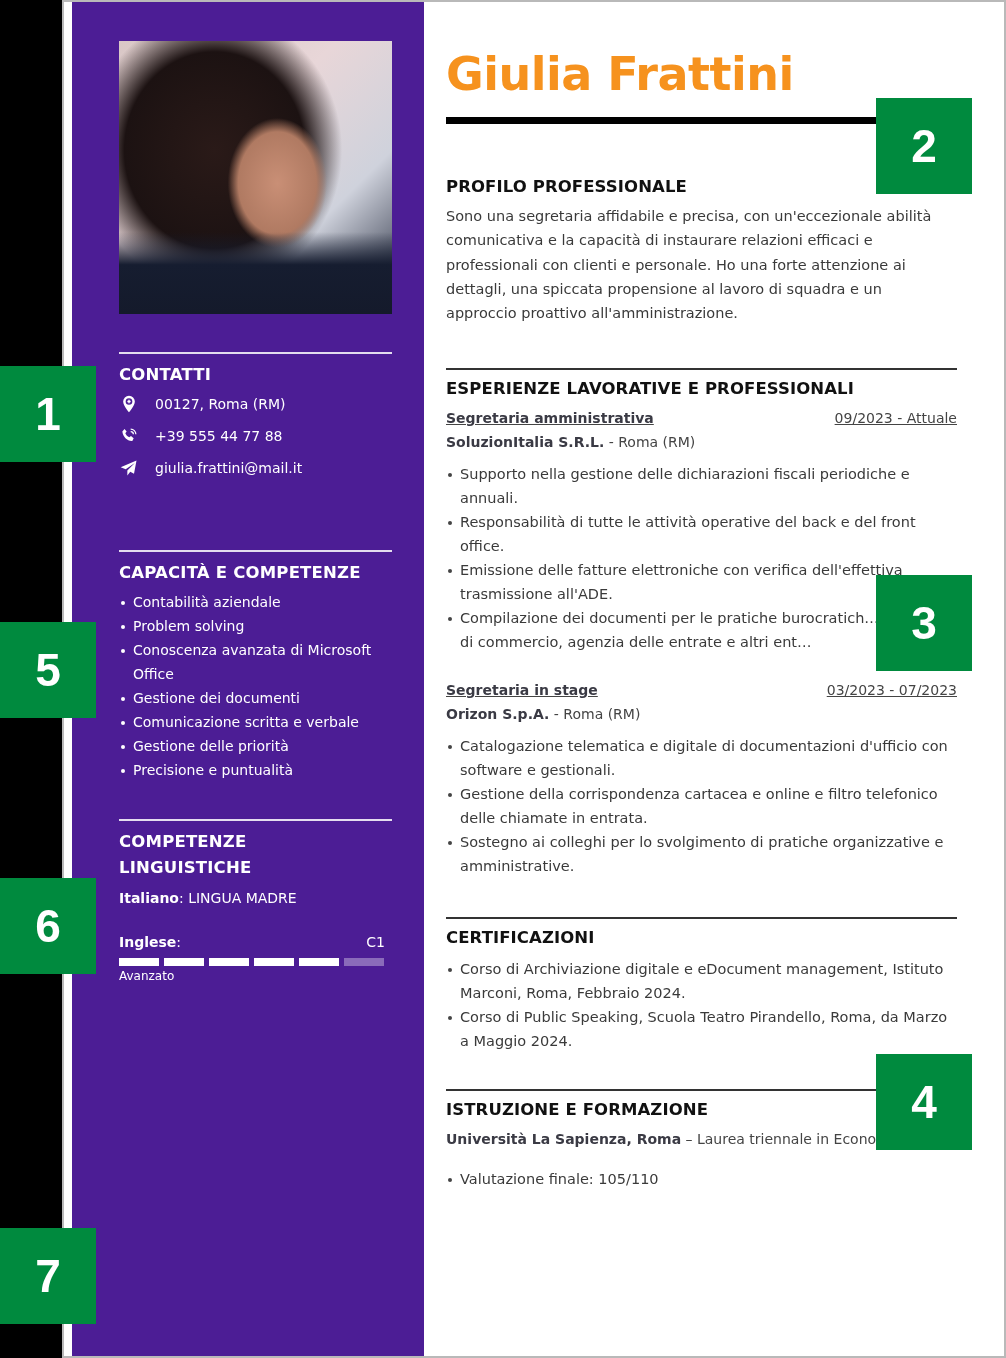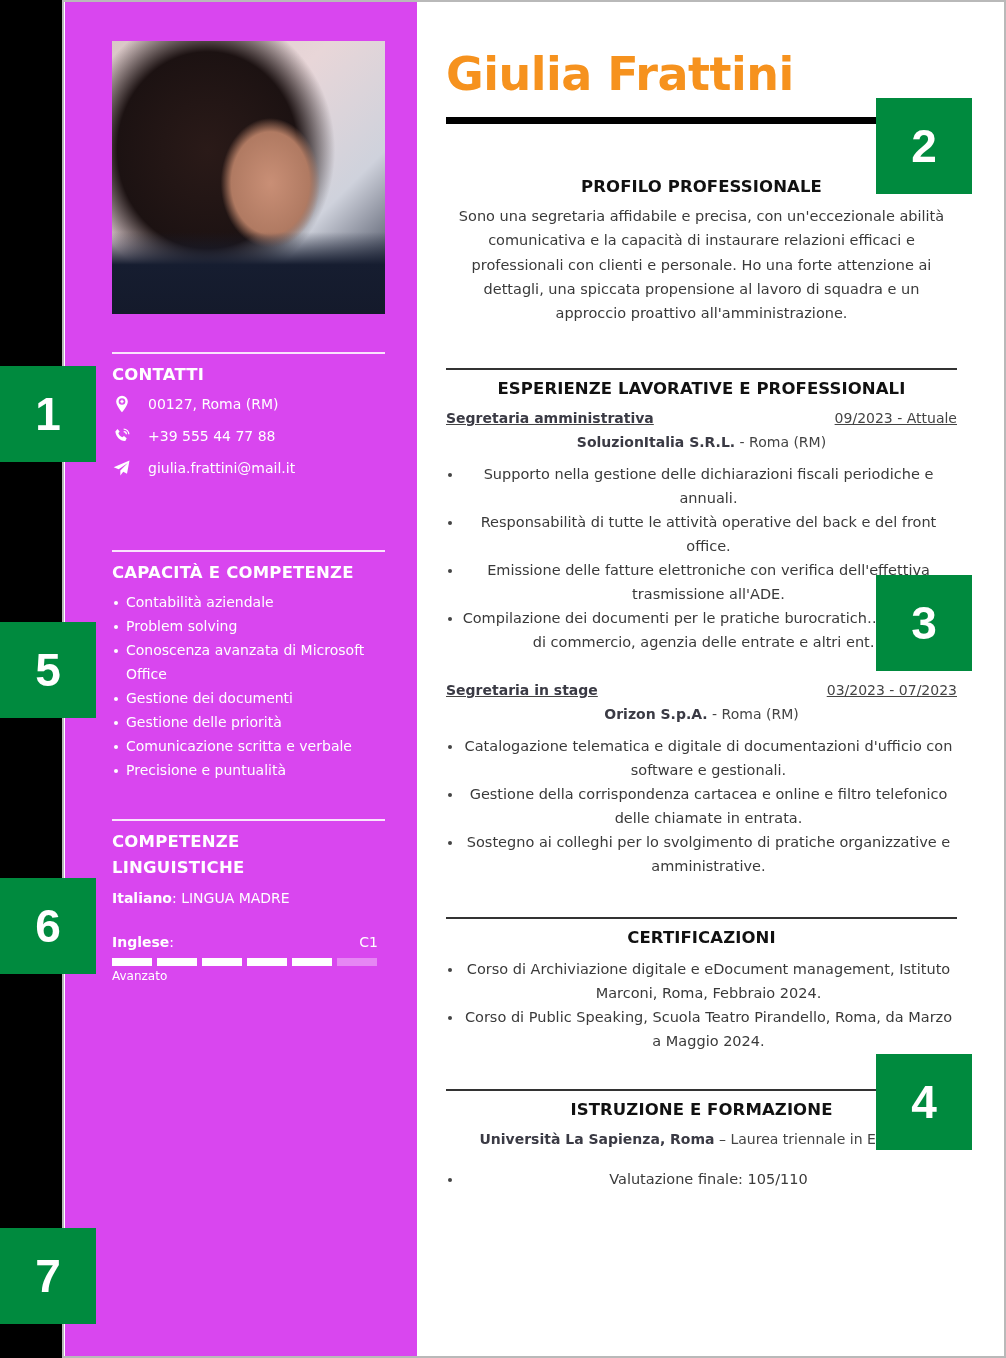--- a/index.html
+++ b/index.html
@@ -5,22 +5,22 @@
   * { box-sizing: border-box; margin: 0; padding: 0; }
   html, body { width: 1006px; height: 1358px; overflow: hidden; background: #000; }
   body { position: relative; font-family: "DejaVu Sans", sans-serif; }
 
   .page {
     position: absolute; left: 62px; top: 0; width: 944px; height: 1358px;
     background: #fff;
     border: 2px solid #b9b9b9;
   }
   .sidebar {
-    position: absolute; left: 1px; top: 0; width: 352px; height: 100%;
-    background: #d946ef;
+    position: absolute; left: 8px; top: 0; width: 352px; height: 100%;
+    background: #4c1d95;
     color: #fff;
   }
   .photo {
     position: absolute; left: 47px; top: 39px; width: 273px; height: 273px;
     background:
       radial-gradient(ellipse 26% 34% at 58% 52%, #c98f76 0%, #b07a62 55%, rgba(0,0,0,0) 70%),
       radial-gradient(ellipse 55% 60% at 35% 40%, #2a1a18 0%, #1c1212 60%, rgba(0,0,0,0) 85%),
       linear-gradient(135deg, #d9c7c6 0%, #e8d6d8 40%, #cfd2dc 70%, #1e2538 100%);
     overflow: hidden;
   }
@@ -53,21 +53,21 @@
   .lang-bar span.off { background: rgba(255,255,255,0.35); }
   .lang-level { font-size: 12px; line-height: 20px; }
 
   .main { position: absolute; left: 382px; top: 0; width: 512px; color: #333; }
   .name {
     position: absolute; top: 42px; left: 0;
     font-family: "DejaVu Sans", sans-serif; font-weight: bold;
     font-size: 46px; color: #f6921e; letter-spacing: -0.5px; line-height: 60px;
   }
   .name-rule { position: absolute; top: 115px; left: 0; width: 430px; height: 7px; background: #000; }
-  .sec { position: absolute; left: 0; width: 511px; text-align: center; }
+  .sec { position: absolute; left: 0; width: 511px; }
   .sec-rule { height: 2px; background: #333; margin-bottom: 6px; }
   .sec-title {
     font-weight: bold; font-size: 16.5px; color: #111; line-height: 26px; text-transform: uppercase;
     letter-spacing: 0.1px;
   }
   .para { font-size: 14.5px; line-height: 24.3px; color: #3a3a3a; margin-top: 6px; }
   .job-head { display: flex; justify-content: space-between; font-size: 14px; line-height: 24px; color: #444; margin-top: 4px; text-decoration: underline; }
   .job-head b { font-weight: bold; color: #3a3a44; }
   .job-co { font-size: 14px; line-height: 24px; color: #444; }
   .job-co b { font-weight: bold; color: #3a3a44; }
@@ -128,22 +128,22 @@
     </div>
 
     <div class="side-section" style="top:548px;">
       <div class="side-rule"></div>
       <div class="side-title">CAPACITÀ E COMPETENZE</div>
       <ul class="skill-list">
         <li>Contabilità aziendale</li>
         <li>Problem solving</li>
         <li>Conoscenza avanzata di Microsoft Office</li>
         <li>Gestione dei documenti</li>
+        <li>Comunicazione scritta e verbale</li>
         <li>Gestione delle priorità</li>
-        <li>Comunicazione scritta e verbale</li>
         <li>Precisione e puntualità</li>
       </ul>
     </div>
 
     <div class="side-section" style="top:817px;">
       <div class="side-rule"></div>
       <div class="side-title" style="width:200px;">COMPETENZE LINGUISTICHE</div>
       <div class="lang-line" style="margin-top:6px;">
         <b>Italiano</b><span>: LINGUA MADRE</span>
       </div>

